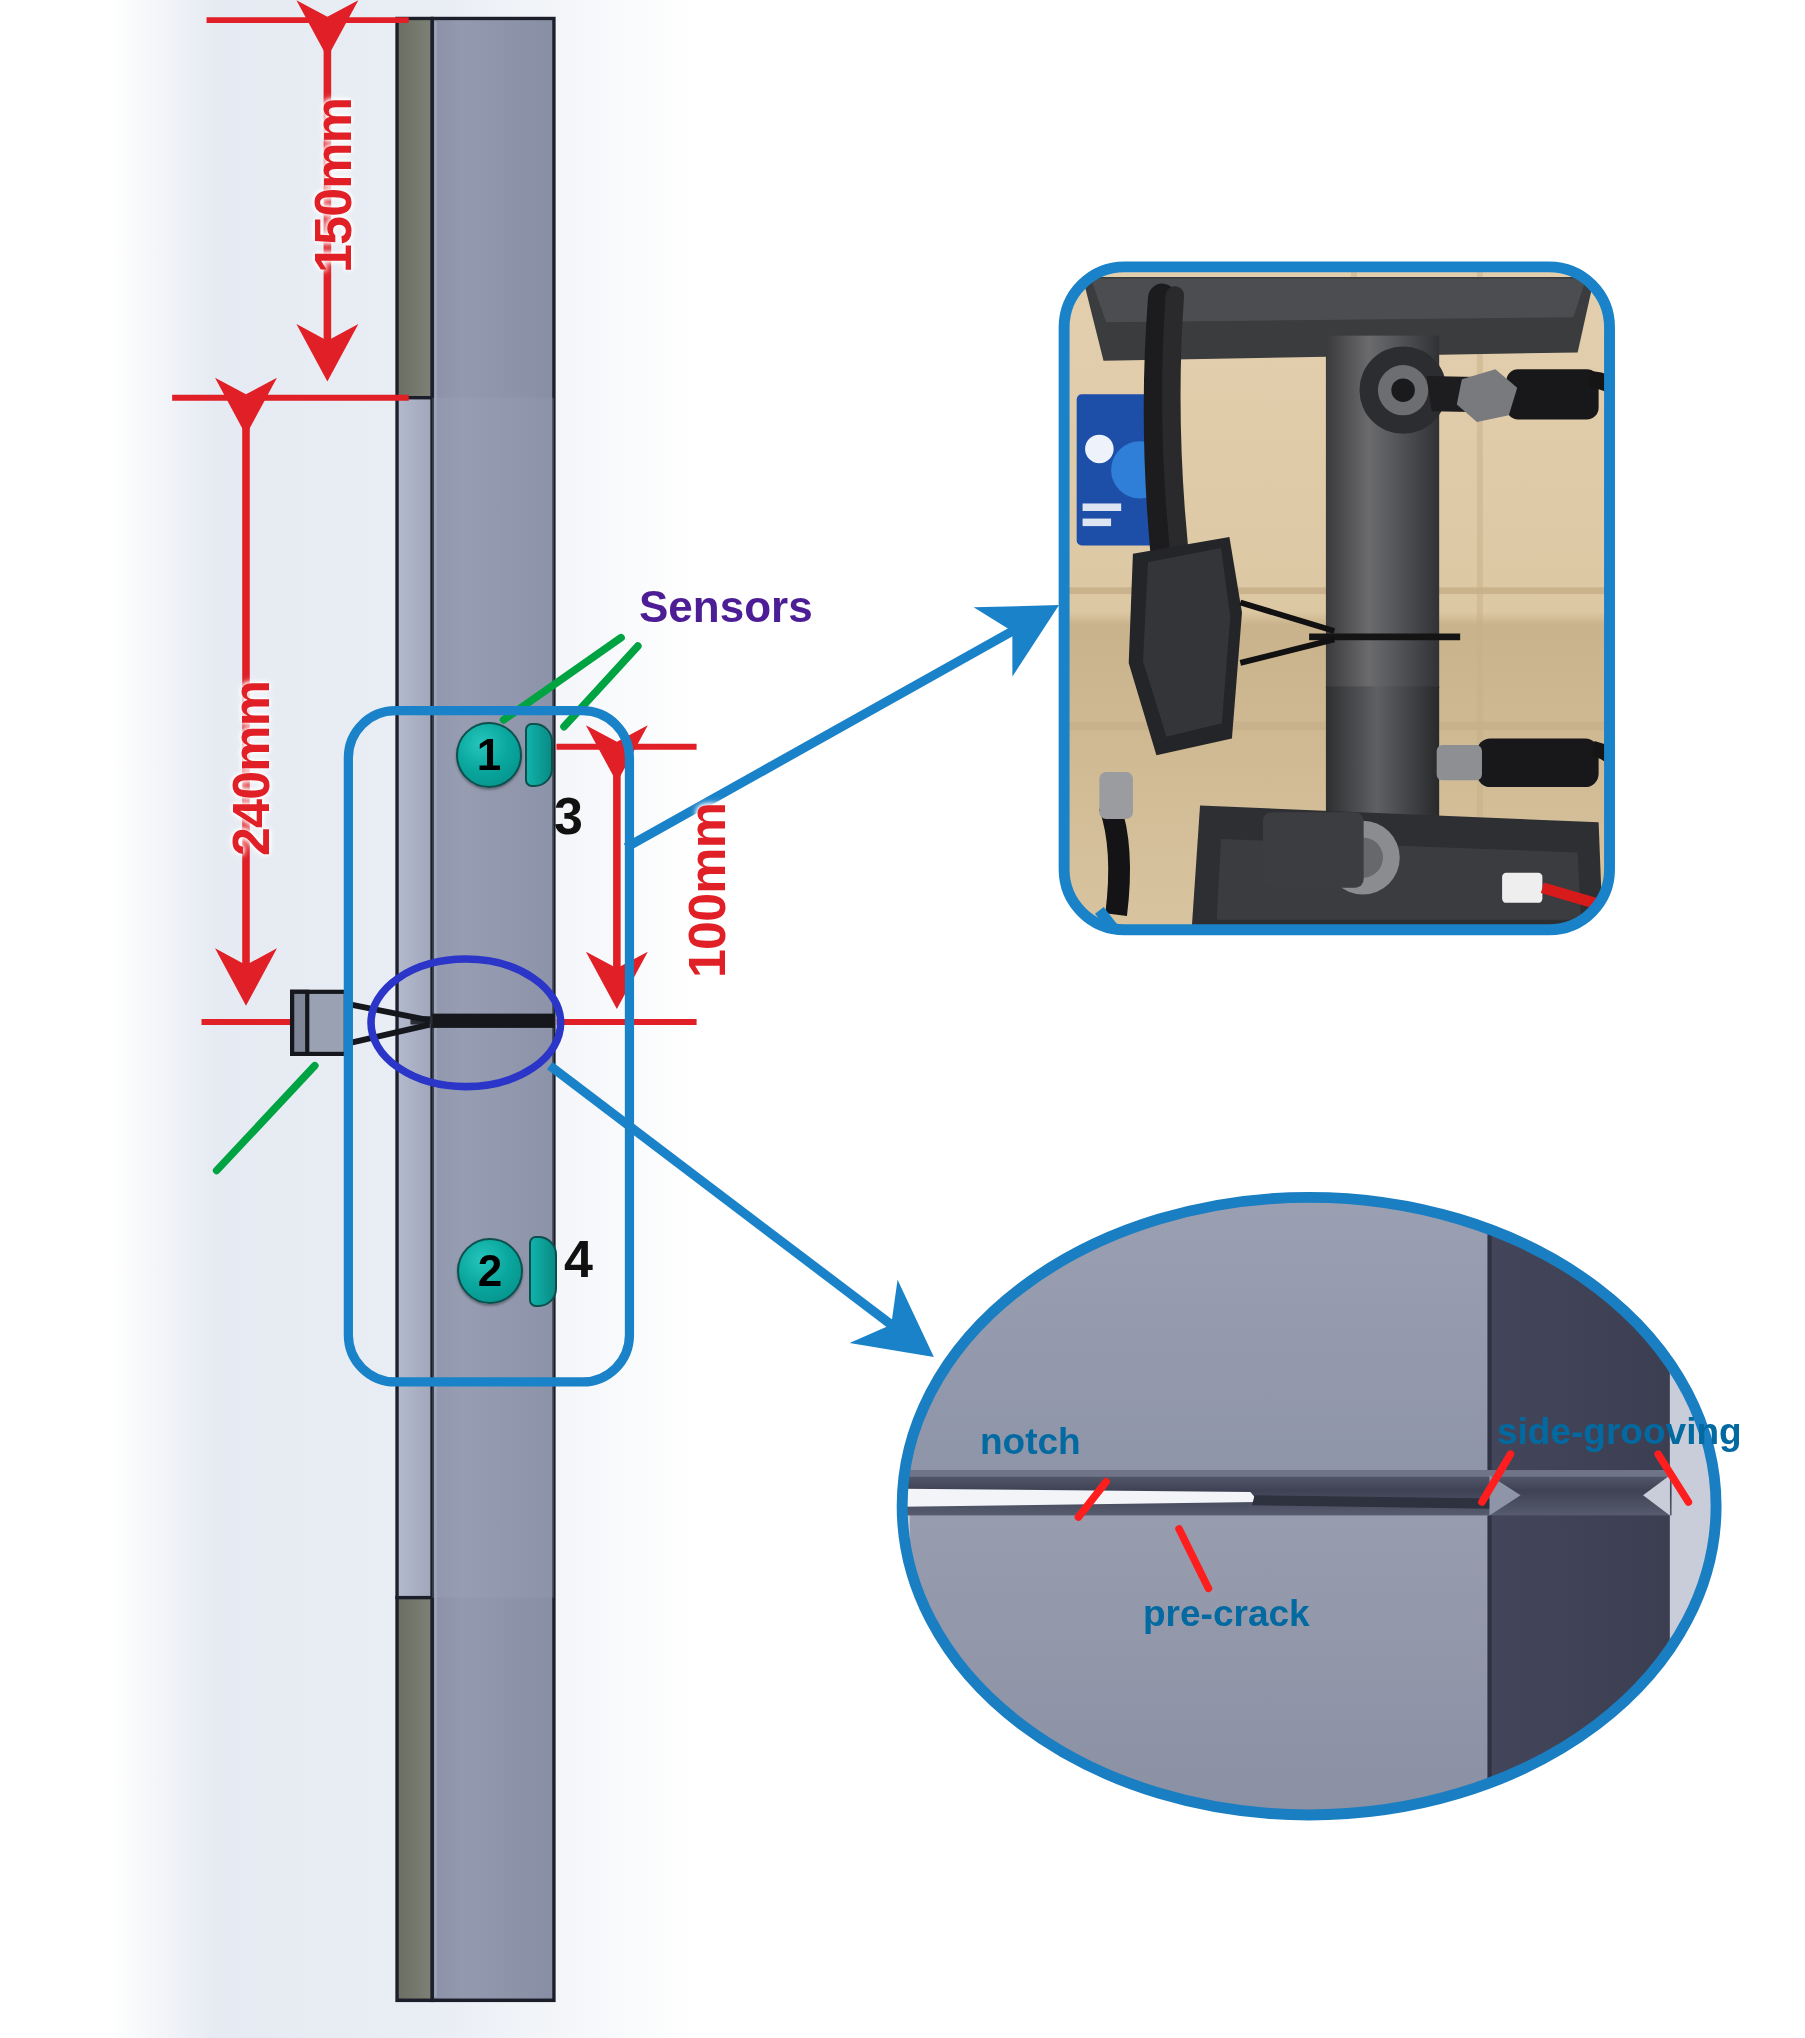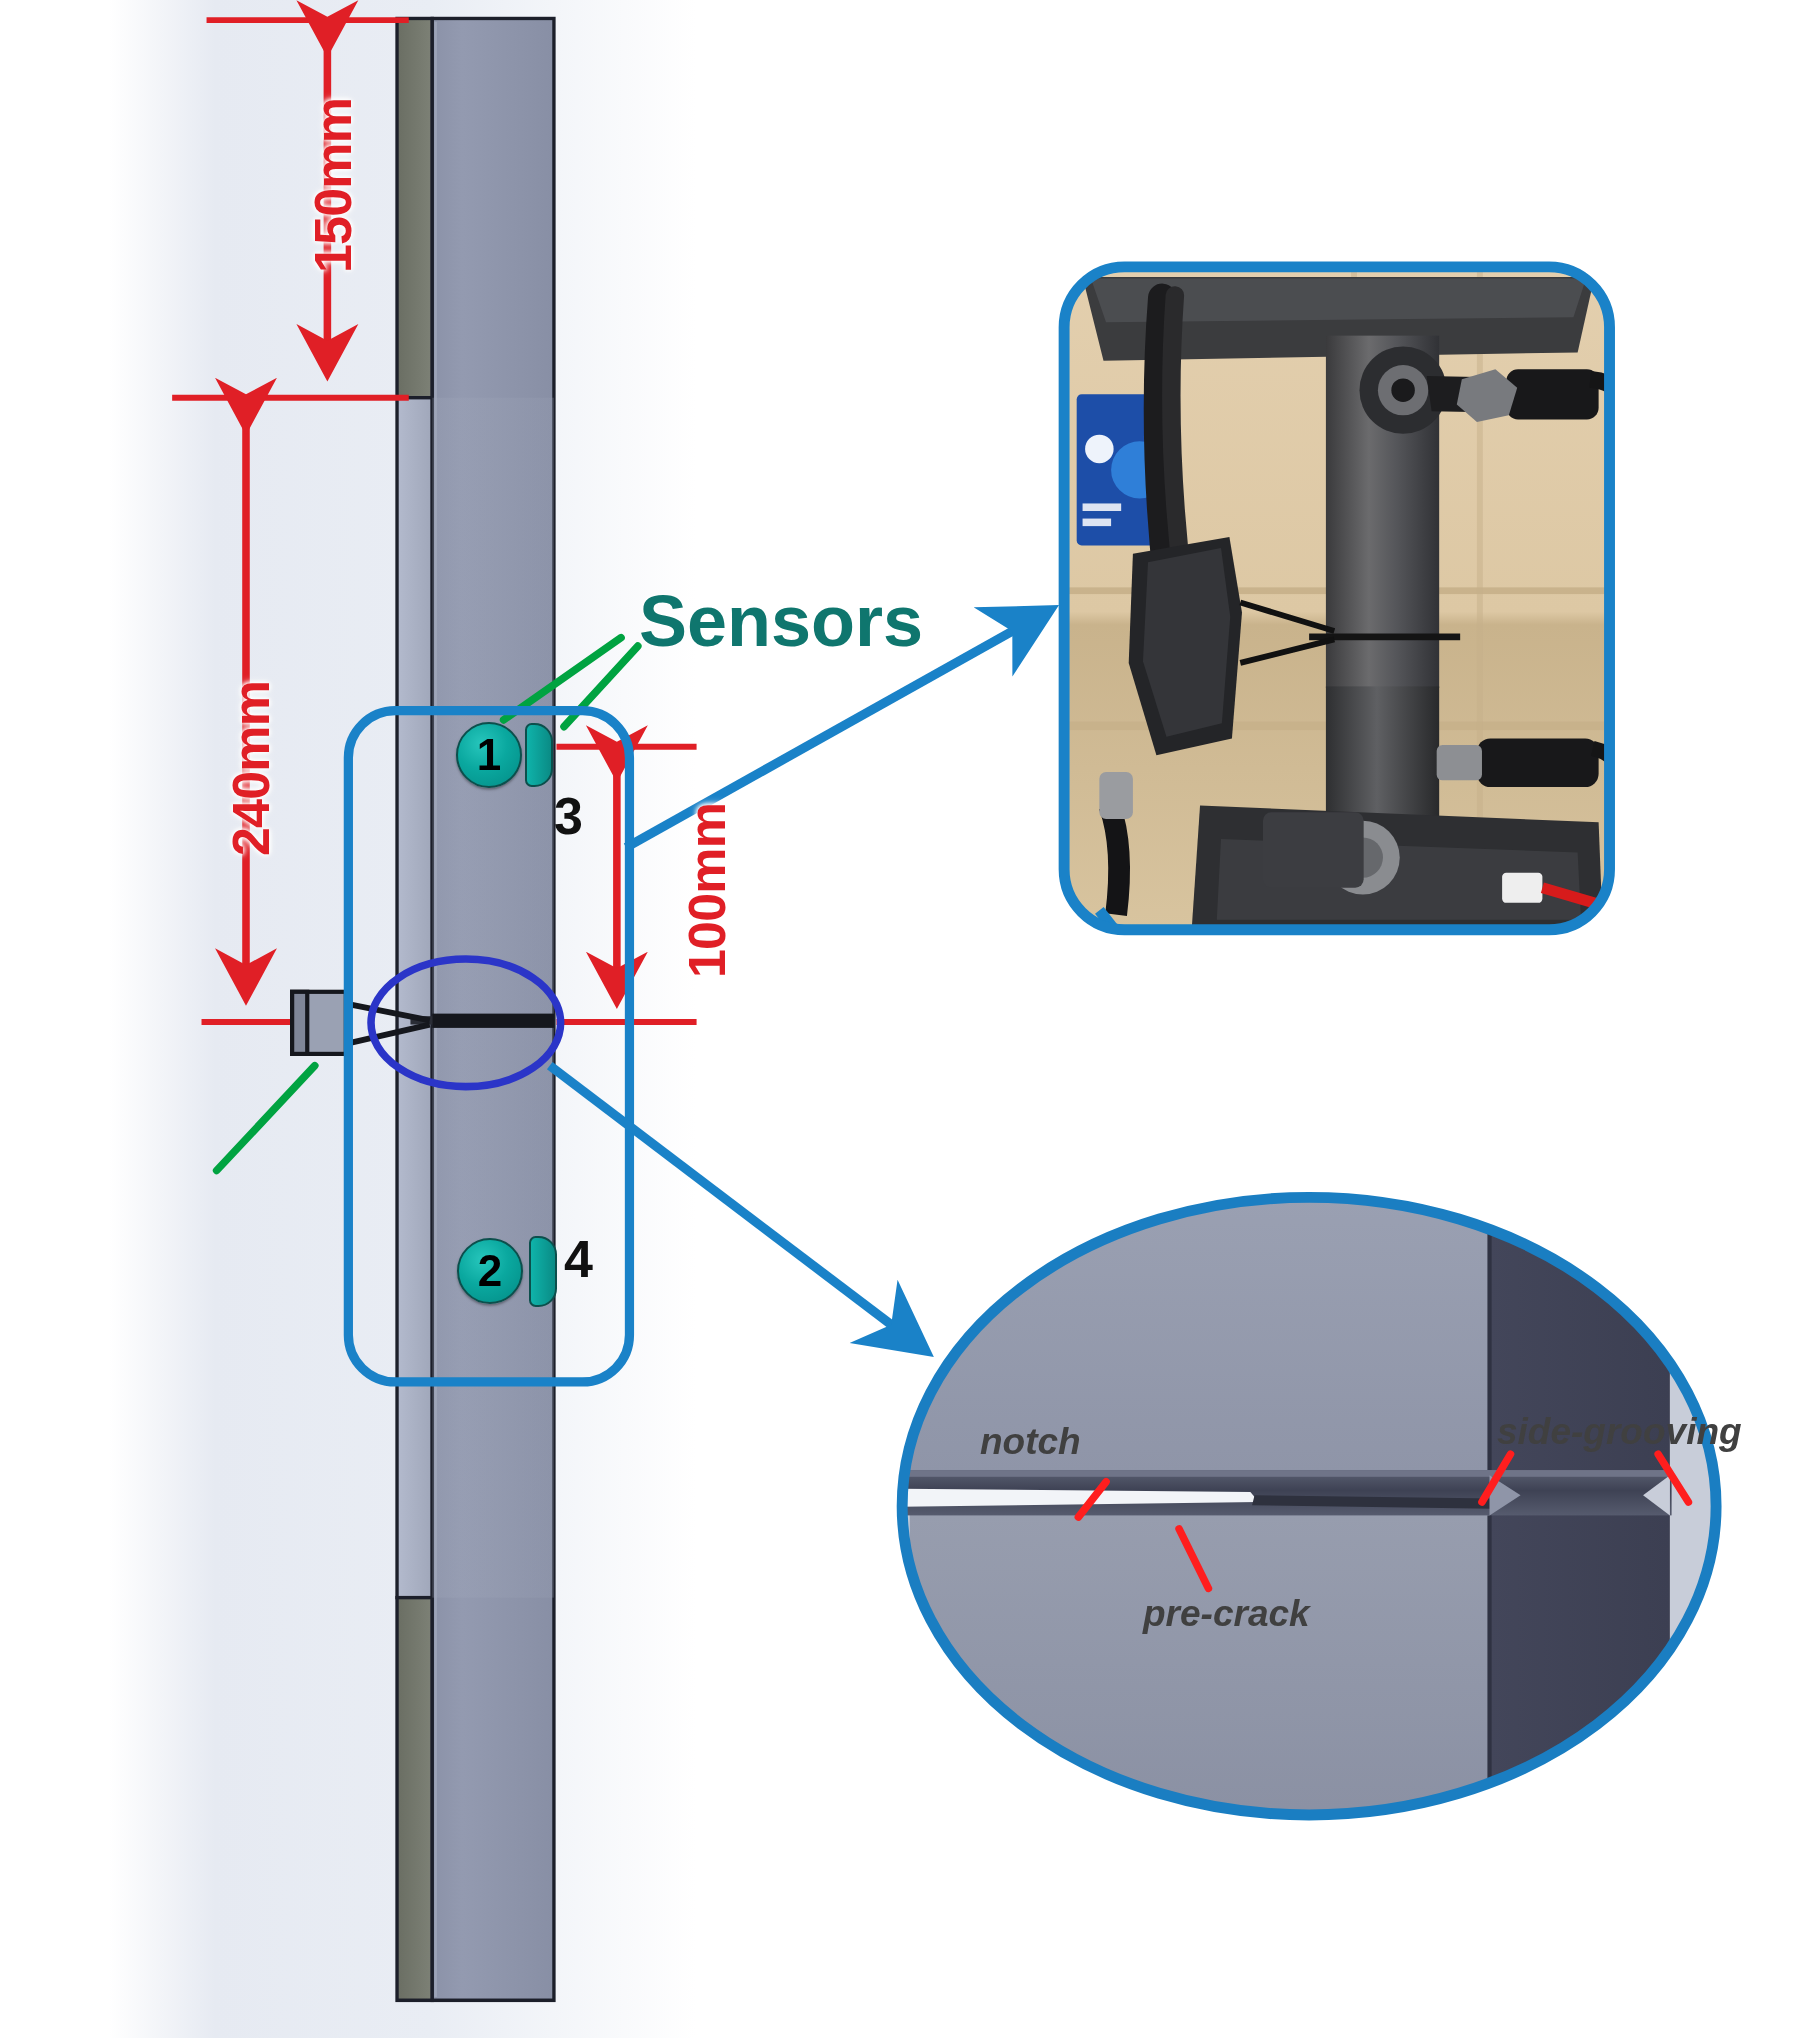--- a/index.html
+++ b/index.html
@@ -8,31 +8,31 @@
     width:1806px;height:2039px;position:relative;overflow:hidden;
   }
   .stage{position:absolute;left:0;top:0;width:1806px;height:2039px;}
   svg.layer{position:absolute;left:0;top:0;width:1806px;height:2039px;overflow:visible;}
 
   
   .lbl{position:absolute;white-space:nowrap;font-weight:bold;line-height:1;}
   .dim-red{color:#e01f26;font-size:52px;letter-spacing:-0.8px;
            text-shadow:0 0 5px #ffffff,0 0 5px #ffffff,0 0 8.4px #ffffff;}
   .dim-rot{transform:rotate(-90deg);transform-origin:left top;}
-  .green-lbl{color:#0f766e;font-size:72px;
+  .green-lbl{color:#4c1d95;font-size:44px;
              text-shadow:0 0 6.7px #ffffff,0 0 6.7px #ffffff;}
   .black-num{color:#111111;font-size:52px;font-weight:bold;}
   .circ-num{
     position:absolute;border-radius:50%;
     background:radial-gradient(circle at 38% 32%, #27c6bc 0%, #0aa89f 45%, #038b85 100%);
     border:2.5px solid #0c4f4c;
     color:#000;font-weight:bold;display:flex;align-items:center;justify-content:center;
     box-shadow:0 1.7px 2.5px rgba(0,0,0,.35);
   }
-  .detail-red{color:#404040;font-size:37px;font-weight:bold;white-space:nowrap;position:absolute;font-style:italic;}
+  .detail-red{color:#0369a1;font-size:37px;font-weight:bold;white-space:nowrap;position:absolute;}
 </style>
 </head>
 <body>
 
 <div class="stage">
 
   <svg class="layer" viewBox="0 0 2152 2430">
     <defs>
       <linearGradient id="bgWash" x1="0" y1="0" x2="1" y2="0">
         <stop offset="0%" stop-color="#ffffff"></stop>

